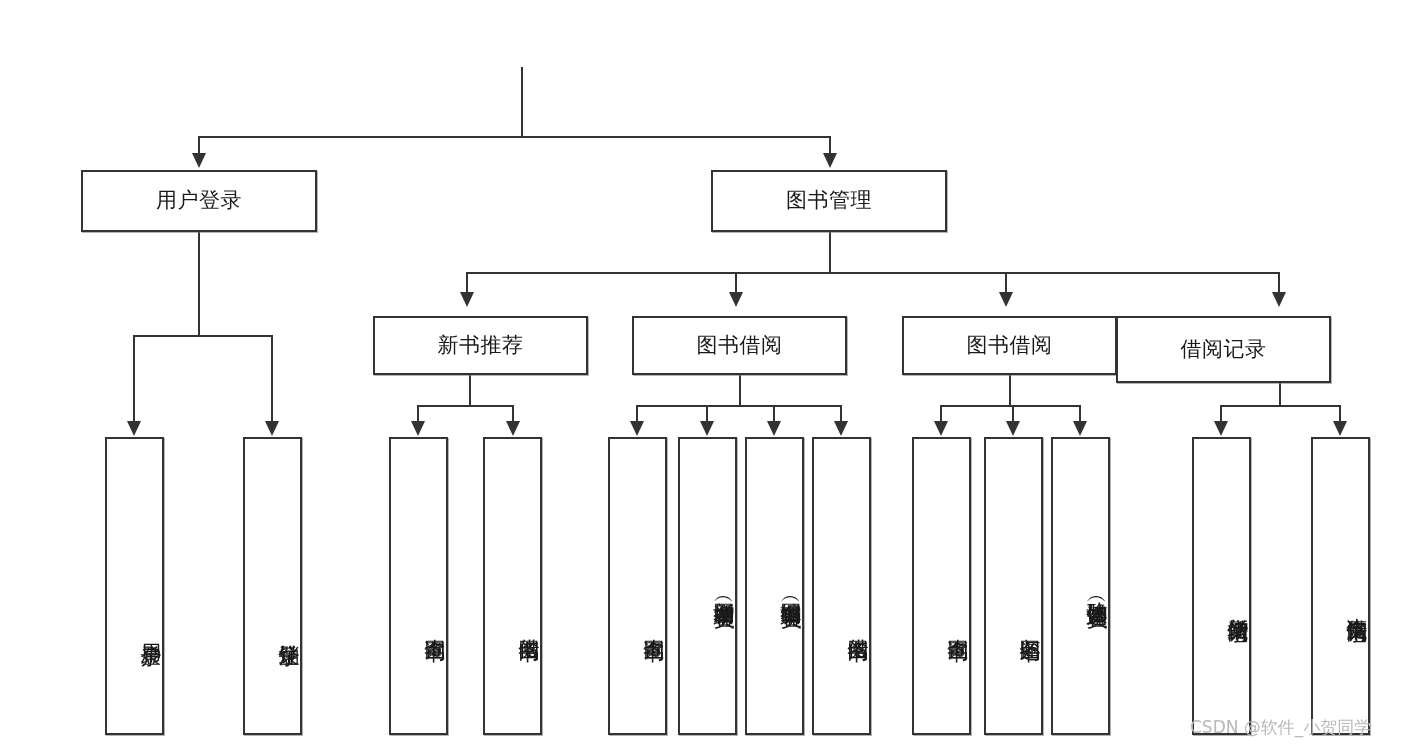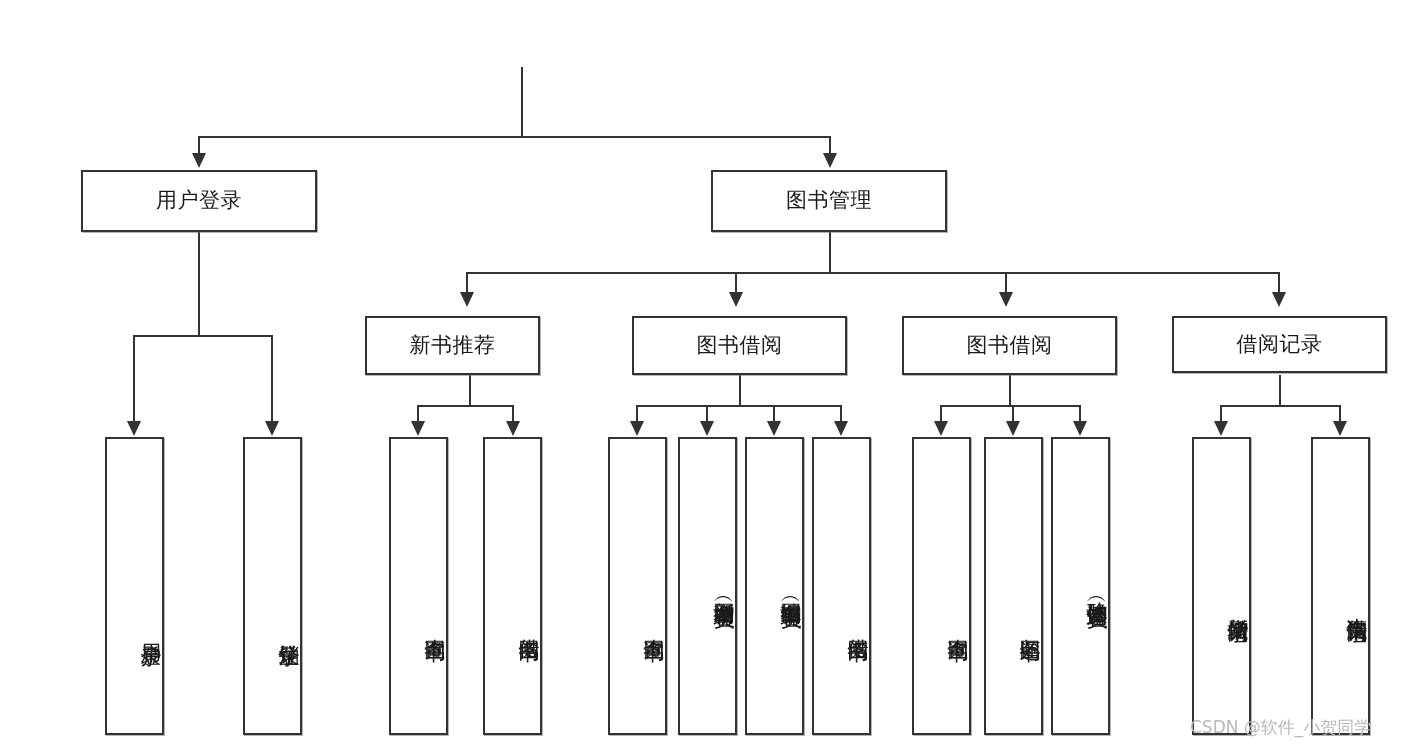--- a/index.html
+++ b/index.html
@@ -140,33 +140,33 @@
 
 
   <div class="node horiz" style="left:81px; top:170px; width:236px; height:62px;">
     <span>用户登录</span>
   </div>
 
   <div class="node horiz" style="left:711px; top:170px; width:236px; height:62px;text-align:center;">
     <span>图书管理</span>
   </div>
 
-  <div class="node horiz" style="left:365px; top:316px; width:175px; height:59px;">
+  <div class="node horiz" style="left:373px; top:316px; width:215px; height:59px;">
     <span>新书推荐</span>
   </div>
 
   <div class="node horiz" style="left:632px; top:316px; width:215px; height:59px;">
     <span>图书借阅</span>
   </div>
 
   <div class="node horiz" style="left:902px; top:316px; width:215px; height:59px;">
     <span>图书借阅</span>
   </div>
 
-  <div class="node horiz" style="left:1172px; top:316px; width:215px; height:57px;font-family:Liberation Serif, serif;">
+  <div class="node horiz" style="left:1116px; top:316px; width:215px; height:67px;font-family:Liberation Serif, serif;">
     <span>借阅记录</span>
   </div>
 
   <div class="node vert" style="left:105px; top:437px; width:59px; height:298px; padding-top:86px;">
     <span class="vtext">用户登录</span>
   </div>
 
   <div class="node vert" style="left:243px; top:437px; width:59px; height:298px; padding-top:86px;">
     <span class="vtext">注销登录</span>
   </div>

